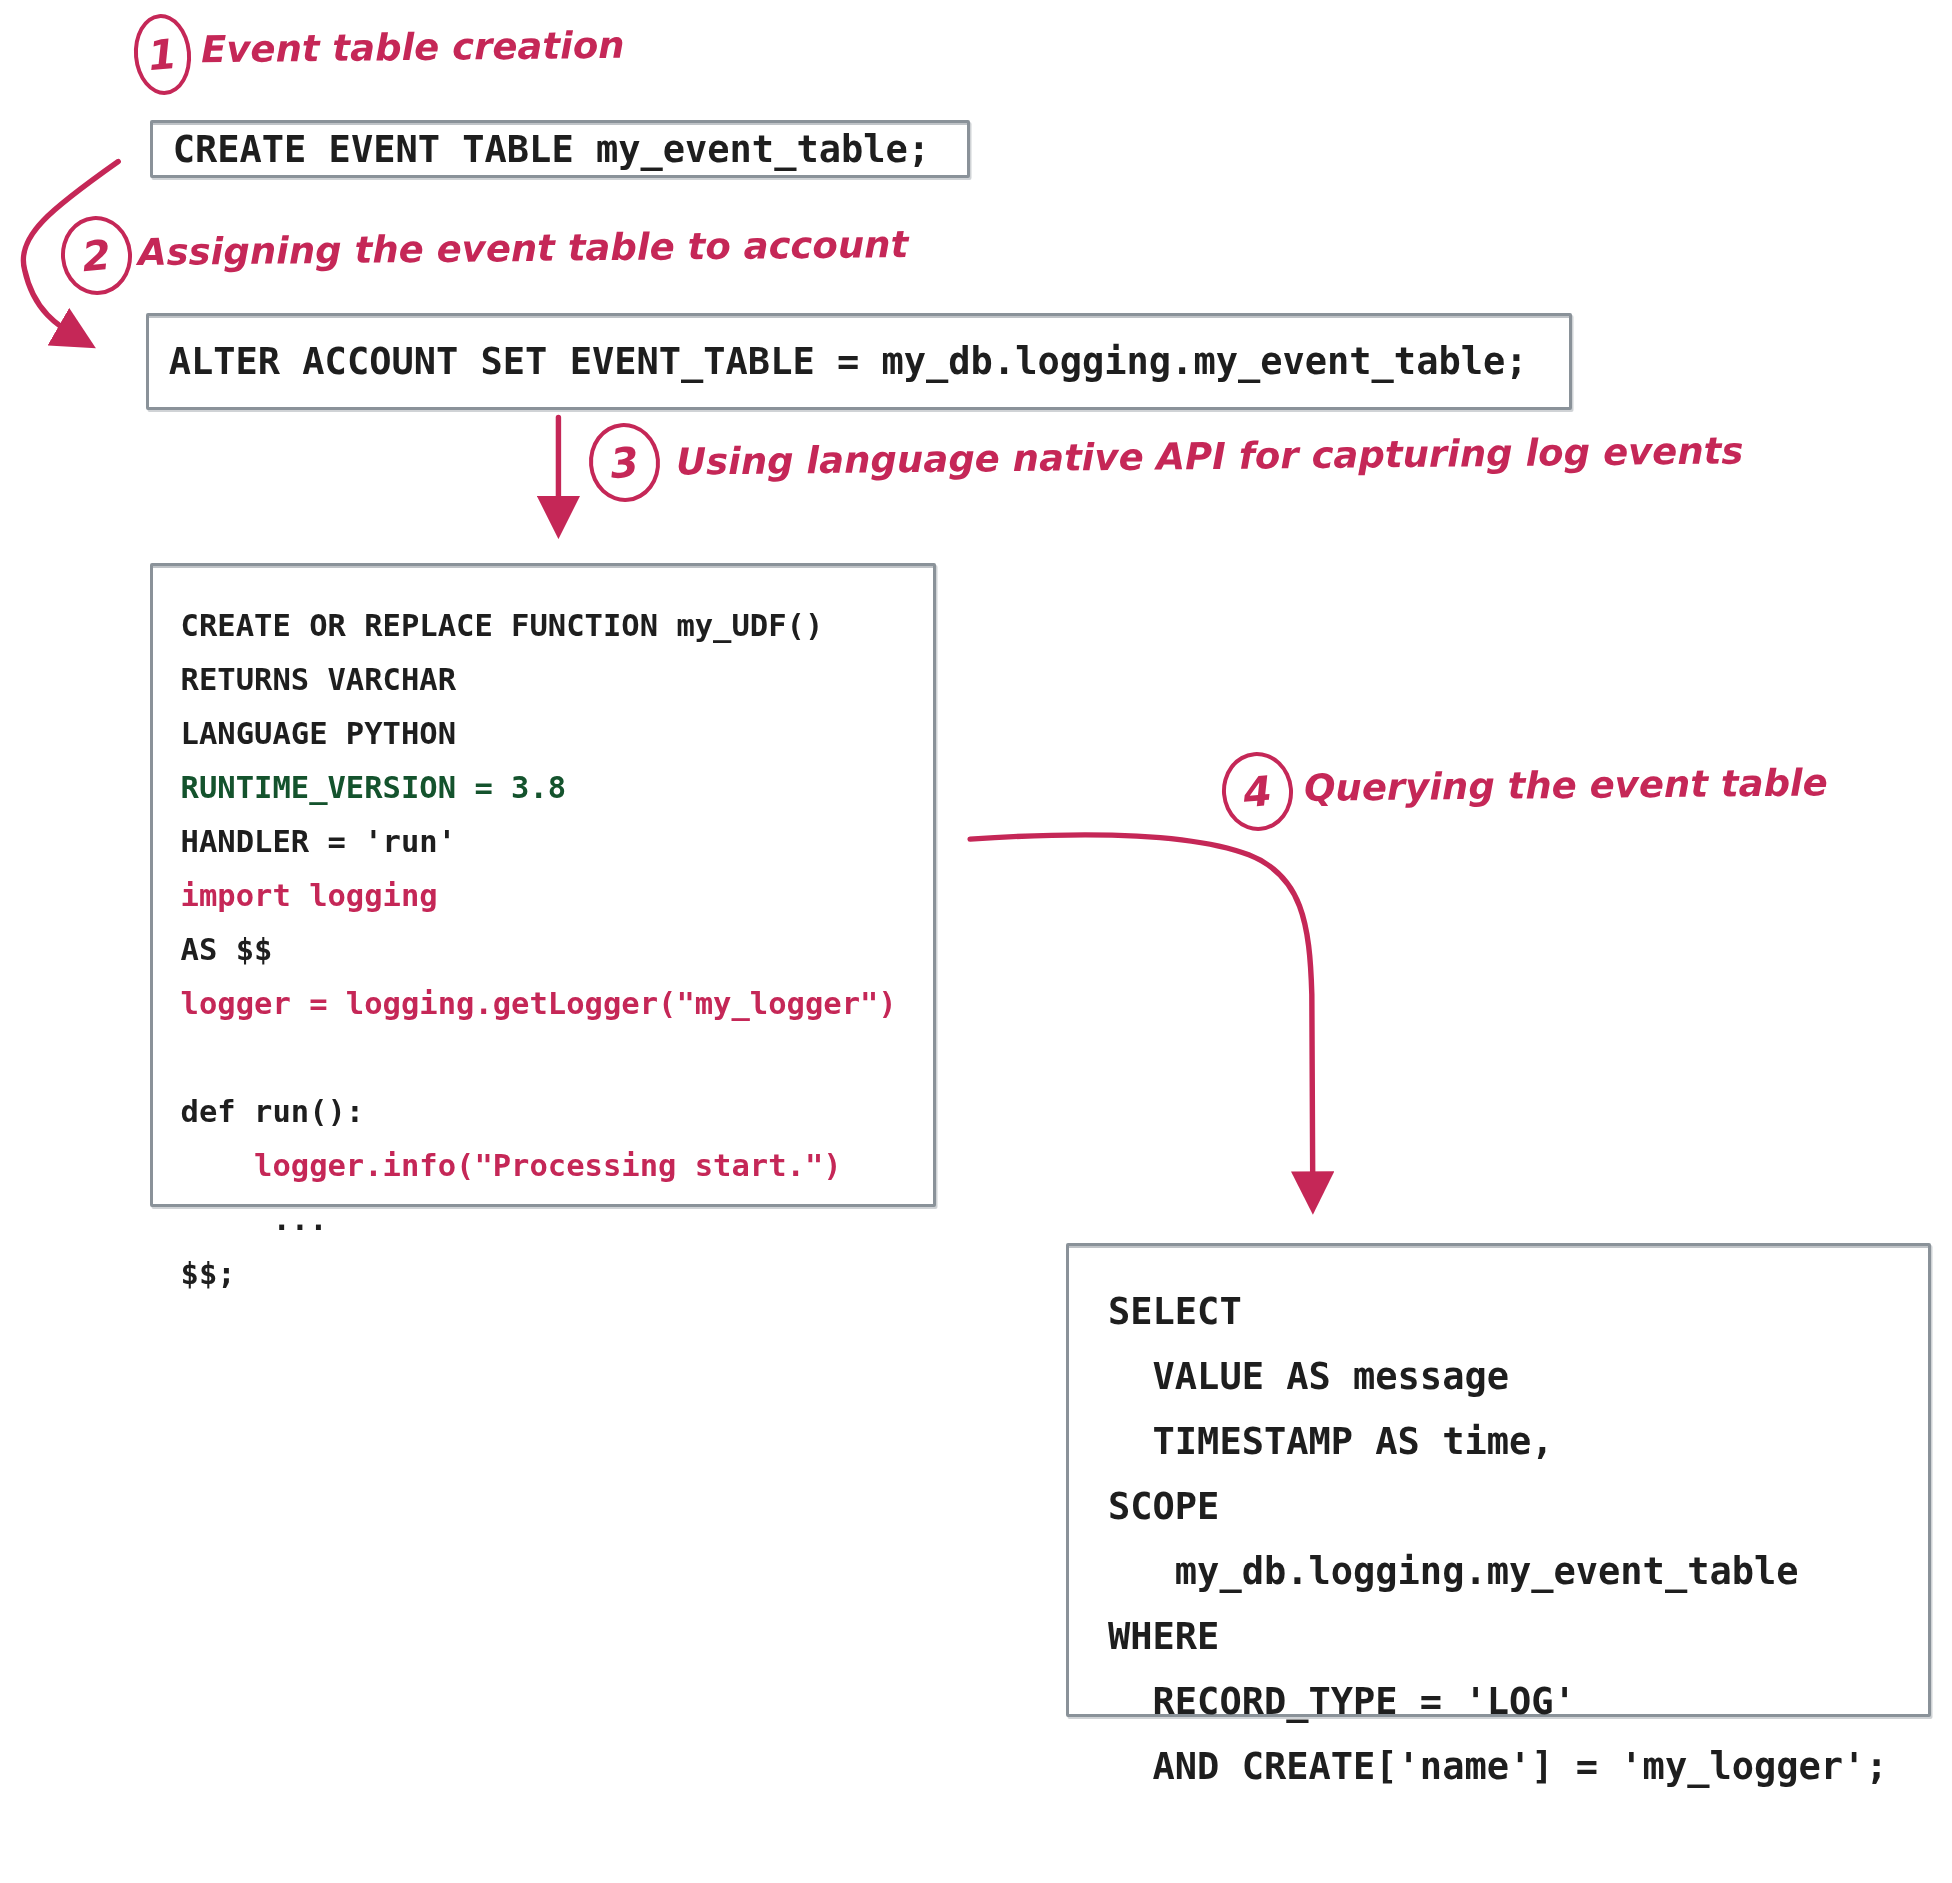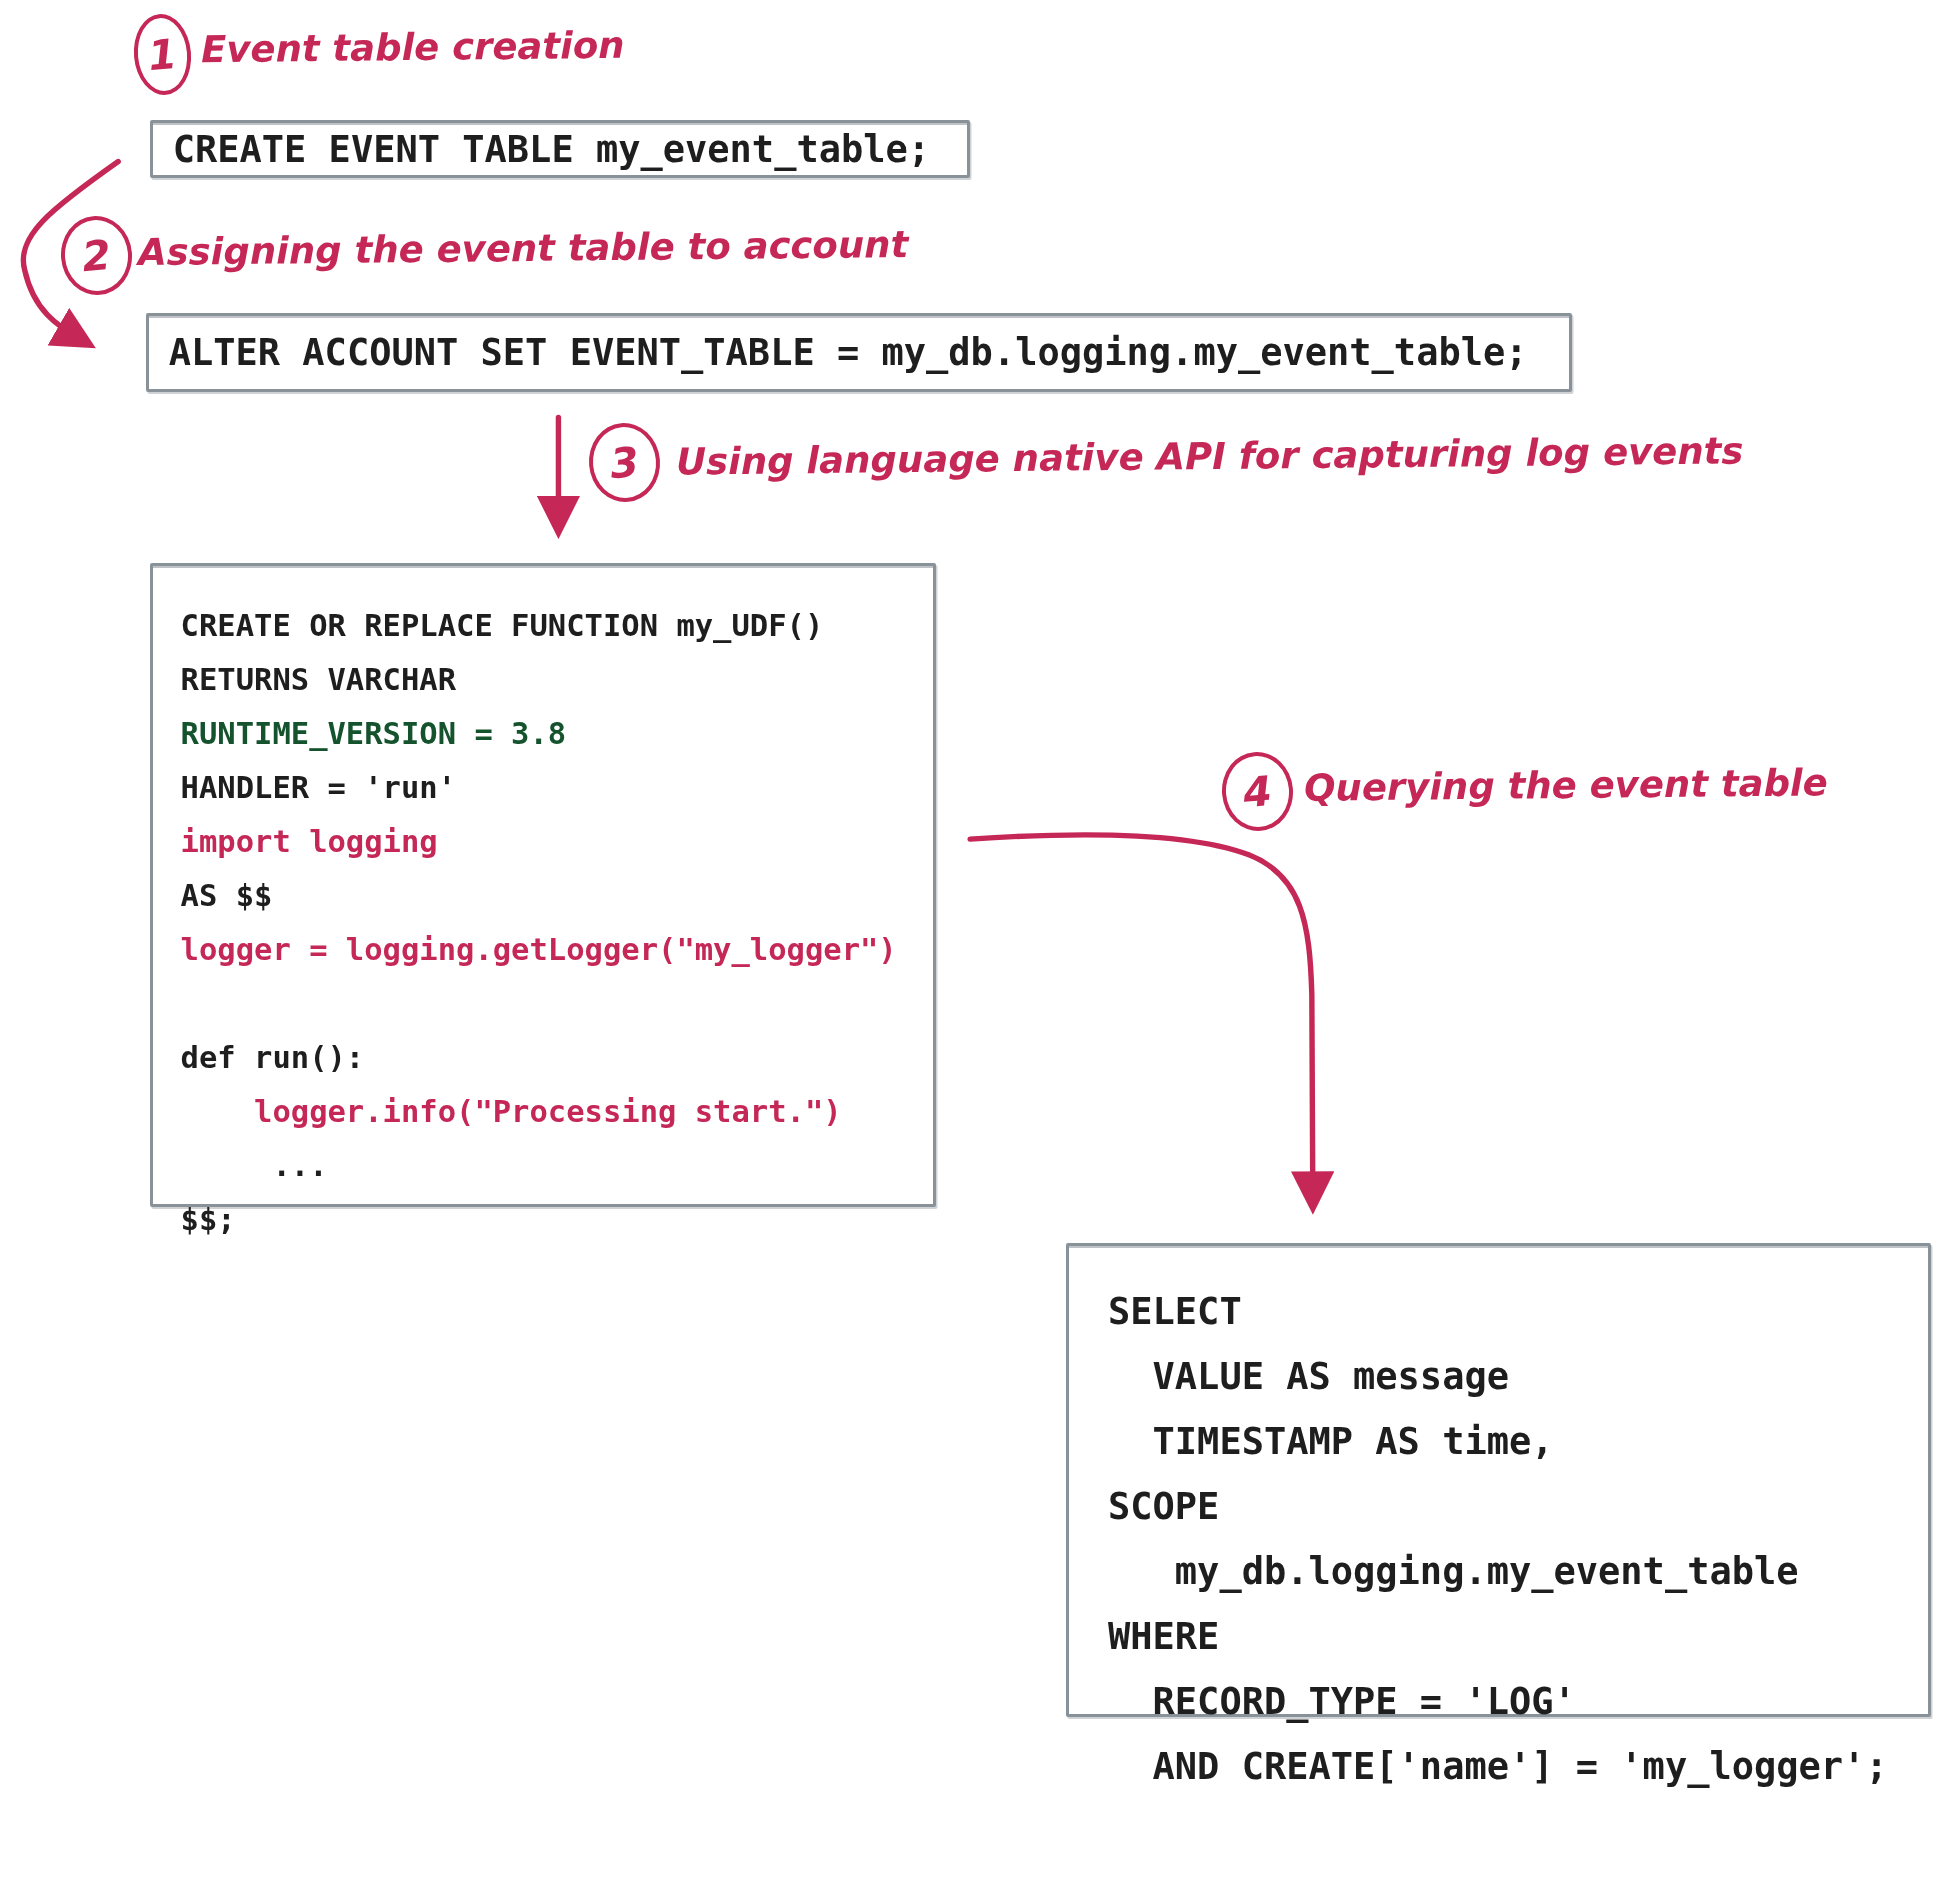--- a/index.html
+++ b/index.html
@@ -51,32 +51,33 @@
 
   <div class="code-box one-line" id="box-create" style="left:150px;top:120px;width:820px;height:58px;">
     <div class="code-line" style="color: rgb(30, 30, 30);">CREATE EVENT TABLE my_event_table;</div>
   </div>
 
   <div class="step-circle" style="left:61px;top:216px;width:63px;height:71px;">
     <span>2</span>
   </div>
   <div class="step-label" style="left:138px;top:227px;">Assigning the event table to account</div>
 
-  <div class="code-box one-line" id="box-alter" style="left:146px;top:313px;width:1426px;height:79px;">
+  <div class="code-box one-line" id="box-alter" style="left:146px;top:313px;width:1426px;height:97px;">
     <div class="code-line" style="color: rgb(30, 30, 30);">ALTER ACCOUNT SET EVENT_TABLE = my_db.logging.my_event_table;</div>
   </div>
 
   <div class="step-circle" style="left:589px;top:423px;width:63px;height:71px;">
     <span>3</span>
   </div>
   <div class="step-label" style="left:676px;top:435px;">Using language native API for capturing log events</div>
 
   <div class="code-box" id="box-udf" style="left:150px;top:563px;width:786px;height:644px;">
     <div class="code-line" style="color: rgb(30, 30, 30);">CREATE OR REPLACE FUNCTION my_UDF()</div>
     <div class="code-line" style="color: rgb(30, 30, 30);">RETURNS VARCHAR</div>
+    <div class="code-line" style="color: rgb(30, 30, 30);">LANGUAGE PYTHON</div>
     <div class="code-line" style="color: #14532d;">RUNTIME_VERSION = 3.8</div>
     <div class="code-line" style="color: rgb(30, 30, 30);">HANDLER = 'run'</div>
     <div class="code-line" style="color: rgb(197, 39, 87);">import logging</div>
     <div class="code-line" style="color: rgb(30, 30, 30);">AS $$</div>
     <div class="code-line" style="color: rgb(197, 39, 87);">logger = logging.getLogger("my_logger")</div>
     <div class="code-line" style="color: rgb(30, 30, 30);"></div>
     <div class="code-line" style="color: rgb(30, 30, 30);">def run():</div>
     <div class="code-line" style="color: rgb(197, 39, 87);">    logger.info("Processing start.")</div>
     <div class="code-line" style="color: rgb(30, 30, 30);">     ...</div>
     <div class="code-line" style="color: rgb(30, 30, 30);">$$;</div>

